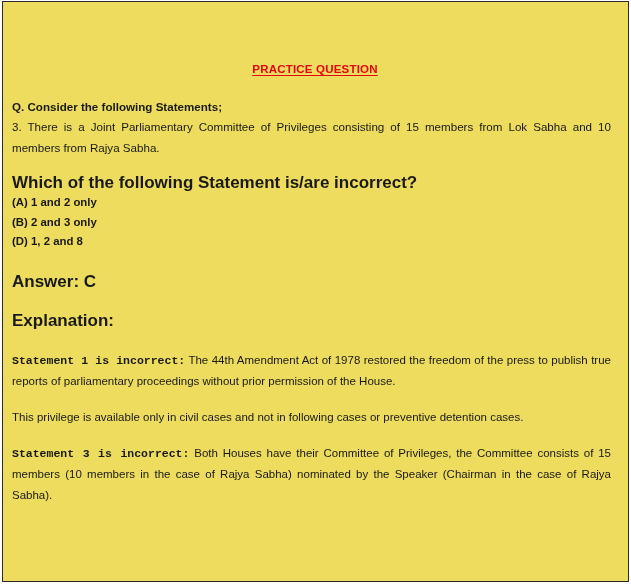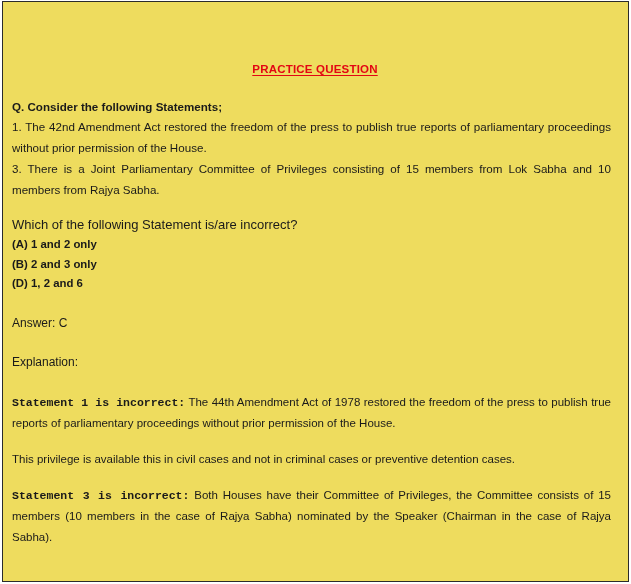--- a/index.html
+++ b/index.html
@@ -66,38 +66,38 @@
     font-size: 11.6px;
     color: #1a1a1a;
     line-height: 21px;
     margin: 0;
     text-align: justify;
     text-justify: inter-word;
     padding-right: 7px;
   }
 
   .which-head {
-    font-weight: normal;
-    font-size: 13px;
+    font-weight: bold;
+    font-size: 17px;
     color: #1a1a1a;
     line-height: 20px;
     margin: 0;
   }
 
   .option {
     font-size: 11.4px;
     color: #1a1a1a;
     line-height: 19.5px;
     margin: 0;
     font-weight: bold;
   }
 
   .answer-line, .explanation-line {
-    font-weight: normal;
-    font-size: 12px;
+    font-weight: bold;
+    font-size: 17px;
     color: #1a1a1a;
     line-height: 19px;
     margin: 0;
   }
 
   .expl-block {
     font-size: 11.5px;
     color: #1a1a1a;
     line-height: 21px;
     margin: 0;
@@ -124,45 +124,44 @@
   <div id="card-inner">
 
     <div class="title-row">
       <span class="practice-title">PRACTICE QUESTION</span>
     </div>
 
     <div class="spacer-lg"></div>
 
     <p class="q-head">Q. Consider the following Statements;</p>
 
-    <p class="stmt">1. The 42nd Amendment Act restored the freedom of the press to publish true reports of parliamentary proceedings without prior permission of the House.</p>
     <p class="stmt">3. There is a Joint Parliamentary Committee of Privileges consisting of 15 members from Lok Sabha and 10 members from Rajya Sabha.</p>
 
     <div class="spacer-md"></div>
 
     <p class="which-head">Which of the following Statement is/are incorrect?</p>
 
     <p class="option">(A) 1 and 2 only</p>
     <p class="option">(B) 2 and 3 only</p>
-    <p class="option">(D) 1, 2 and 6</p>
+    <p class="option">(D) 1, 2 and 8</p>
 
     <div class="spacer-lg"></div>
 
     <p class="answer-line">Answer: C</p>
 
     <div class="spacer-lg"></div>
 
     <p class="explanation-line">Explanation:</p>
 
     <div class="spacer-lg"></div>
 
     <p class="expl-block"><b>Statement 1 is incorrect:</b><span> The 44th Amendment Act of 1978 restored the freedom of the press to publish true reports of parliamentary proceedings without prior permission of the House.</span></p>
 
     <div class="spacer-md"></div>
 
-    <p class="expl-sub">This privilege is available this in civil cases and not in criminal cases or preventive detention cases.</p>
+    <p class="expl-sub">This privilege is available only in civil cases and not in following cases or preventive detention cases.</p>
 
     <div class="spacer-md"></div>
 
     <p class="expl-block"><b>Statement 3 is incorrect:</b><span> Both Houses have their Committee of Privileges, the Committee consists of 15 members (10 members in the case of Rajya Sabha) nominated by the Speaker (Chairman in the case of Rajya Sabha).</span></p>
 
   </div>
 </div>
 
 </body></html>

